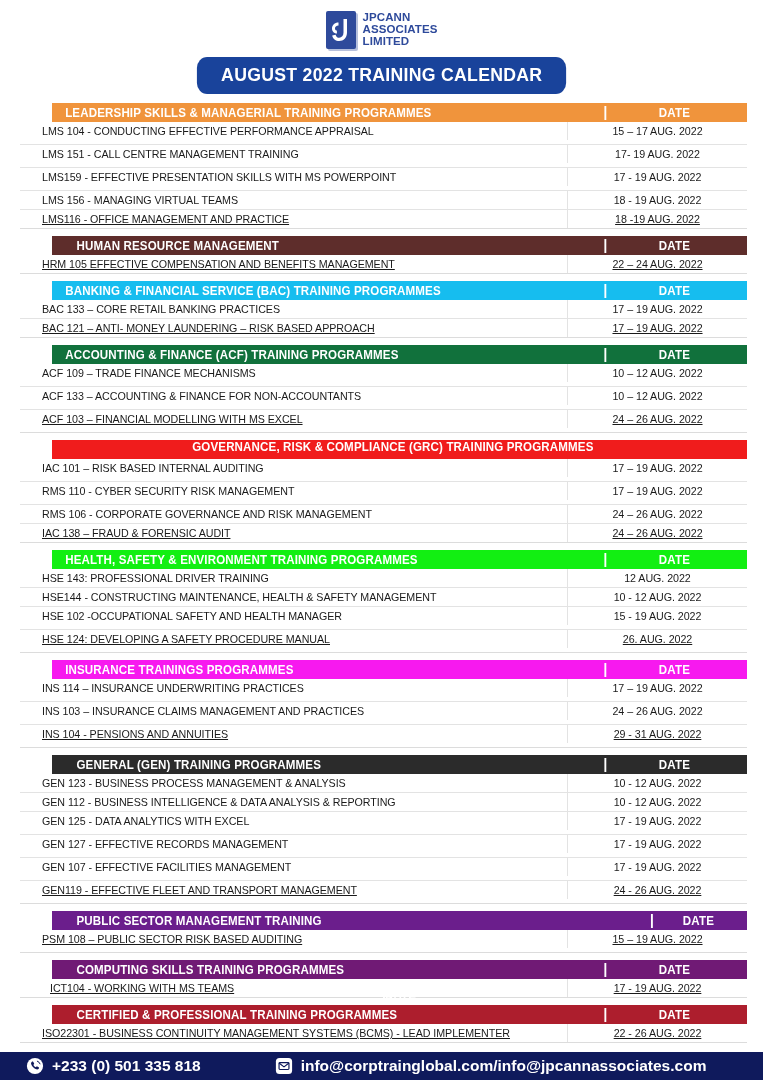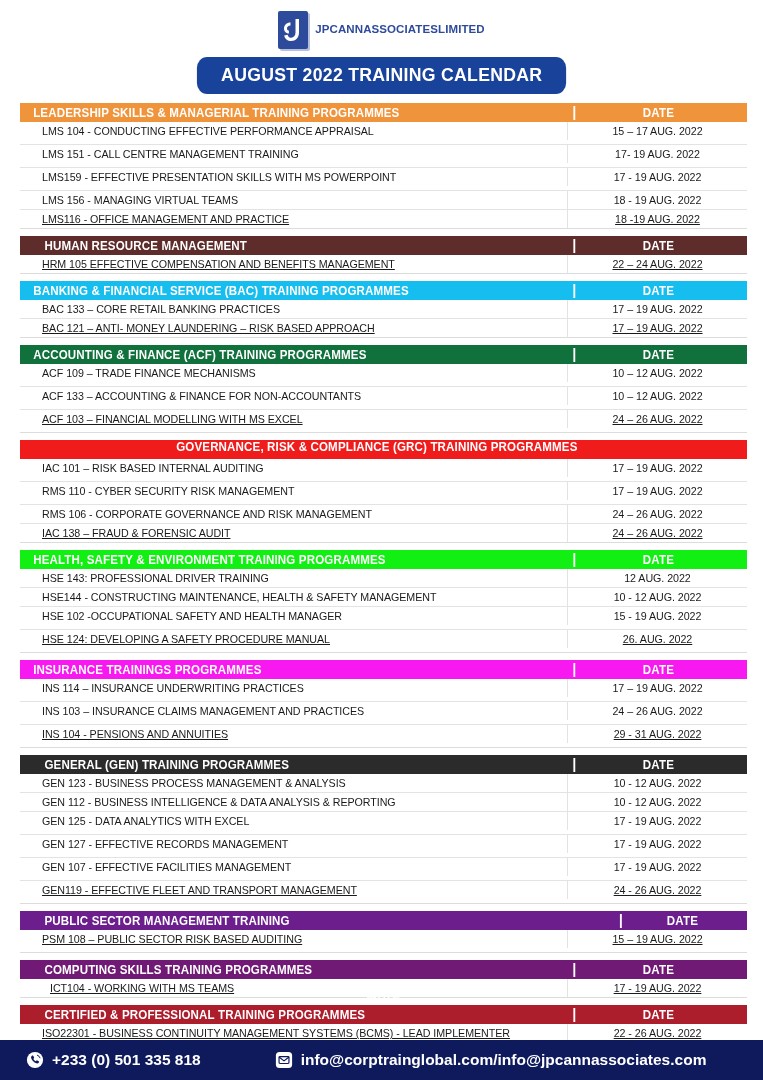--- a/index.html
+++ b/index.html
@@ -13,21 +13,21 @@
 
   
   .brand { display:flex; justify-content:center; align-items:center; padding-top:8px; height:52px; }
   .brand-inner { display:flex; align-items:center; gap:7px; }
   .logo-mark {
     width:30px; height:38px; background:#2E4A9B; border-radius:2px;
     position:relative; display:flex; align-items:center; justify-content:center;
     box-shadow: 2px 2px 0 rgba(46,74,155,.35);
   }
   .logo-mark svg { display:block; }
-  .logo-words { display:flex; flex-direction:row; justify-content:space-between; line-height:1.02; }
+  .logo-words { display:flex; flex-direction:column; justify-content:space-between; line-height:1.02; }
   .logo-words span {
     color:#2E4A9B; font-weight:bold; font-size:11.5px; letter-spacing:.1px;
     font-family:"Liberation Sans", sans-serif;
   }
 
   .title-wrap { display:flex; justify-content:center; margin-top:5px; }
   .title-banner {
     background:#19439B; color:#ffffff; border-radius:11px;
     padding:7px 26px 8px 26px;
     font-size:19px; font-weight:bold; letter-spacing:.3px;
@@ -36,20 +36,21 @@
     white-space:nowrap;
   }
 
   
   .table { margin:9px 16px 0 20px; }
   .section { margin-bottom:7px; }
   .sec-head {
     display:flex; color:#fff; font-weight:bold;
     font-size:12.3px; letter-spacing:.15px; height:19px; align-items:center;
     font-family:"Liberation Sans Narrow","Liberation Sans",sans-serif;
+    margin-left:32px;
   }
   .sec-head .t {
     flex:0 0 548px; padding-left:14px; white-space:nowrap; overflow:hidden;
     transform:scaleX(.94); transform-origin:left center;
   }
   .sec-head .d {
     flex:1 1 auto; text-align:center; border-left:2px solid #ffffff;
     transform:scaleX(.94);
   }
   .sec-head.indent .t { padding-left:26px; }
@@ -60,21 +61,21 @@
   .row .c {
     flex:0 0 548px; padding:3px 4px 3px 22px; white-space:nowrap;
     border-right:1px solid #e3e3e3; letter-spacing:-.05px;
   }
   .row .dt { flex:1 1 auto; text-align:center; padding:3px 2px; letter-spacing:-.05px; }
   .row.tall { min-height:23px; }
   .row.indent .c { padding-left:30px; }
 
   
   .footer {
-    position:absolute; left:0; bottom:0; width:763px; height:40px;
+    position:absolute; left:0; bottom:0; width:763px; height:28px;
     background:#0F1A5C; display:flex; align-items:center;
   }
   .f-item { display:flex; align-items:center; gap:8px; color:#fff;
             font-size:15.5px; font-weight:bold; white-space:nowrap;
             font-family:"Liberation Sans","Liberation Sans",sans-serif; }
   .f-phone { margin-left:26px; }
   .f-mail  { margin-left:74px; }
   .ic { width:18px; height:18px; flex:0 0 18px; display:block; }
 </style>
 </head>

